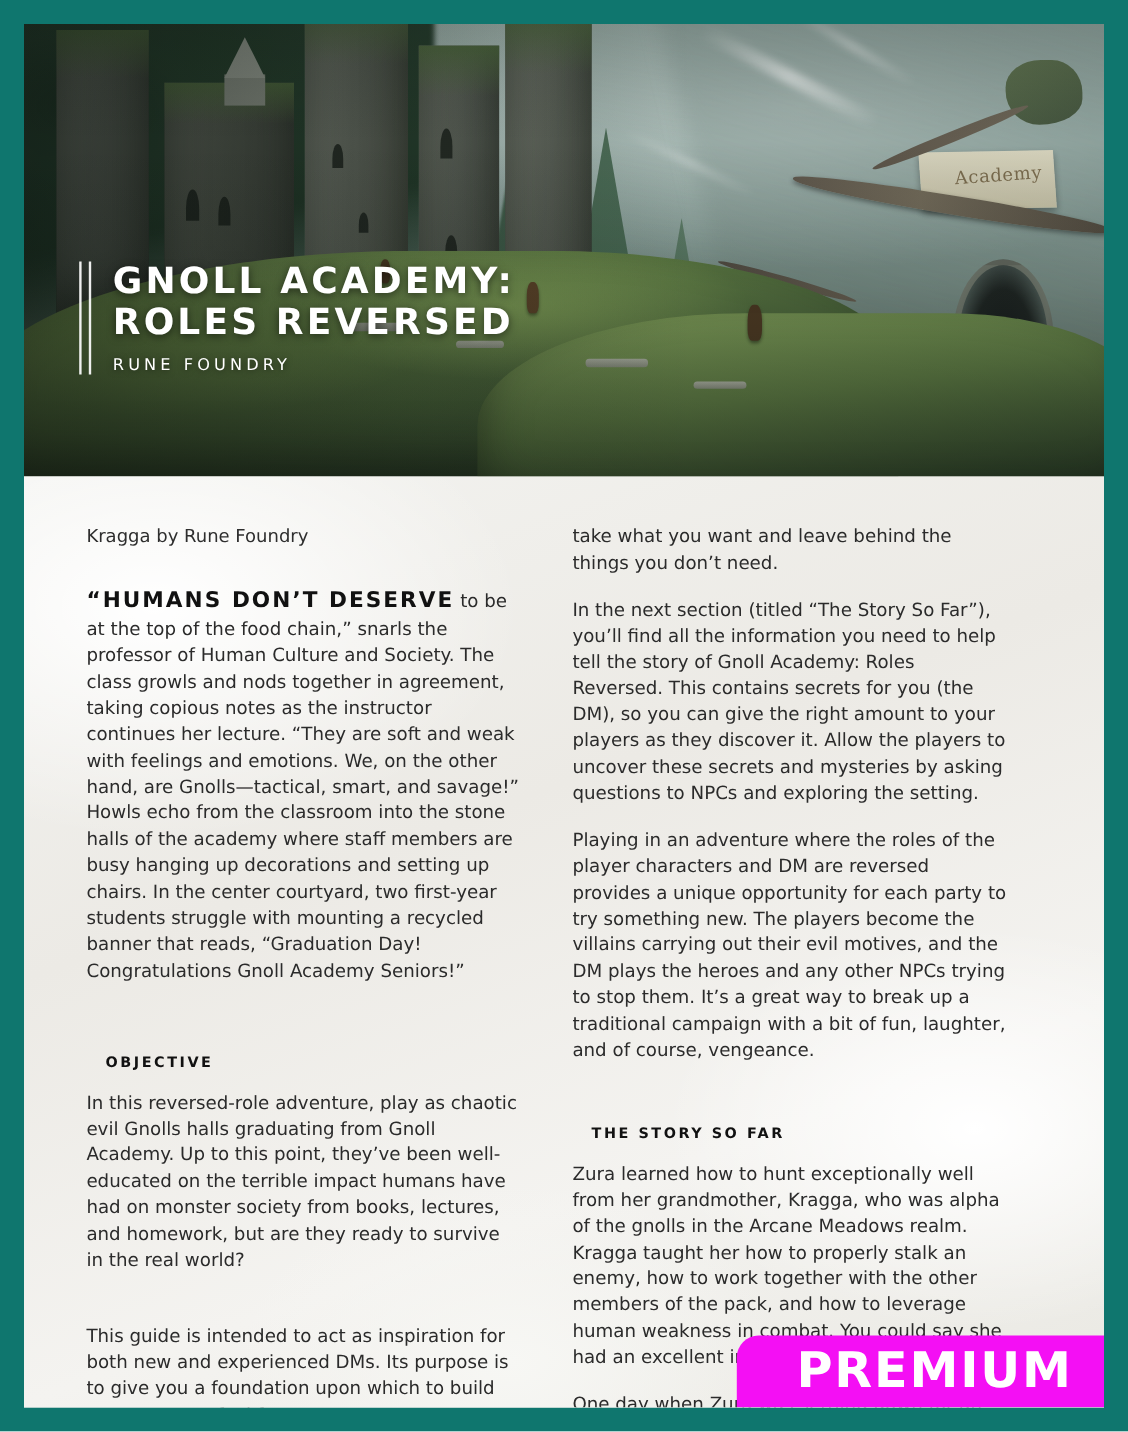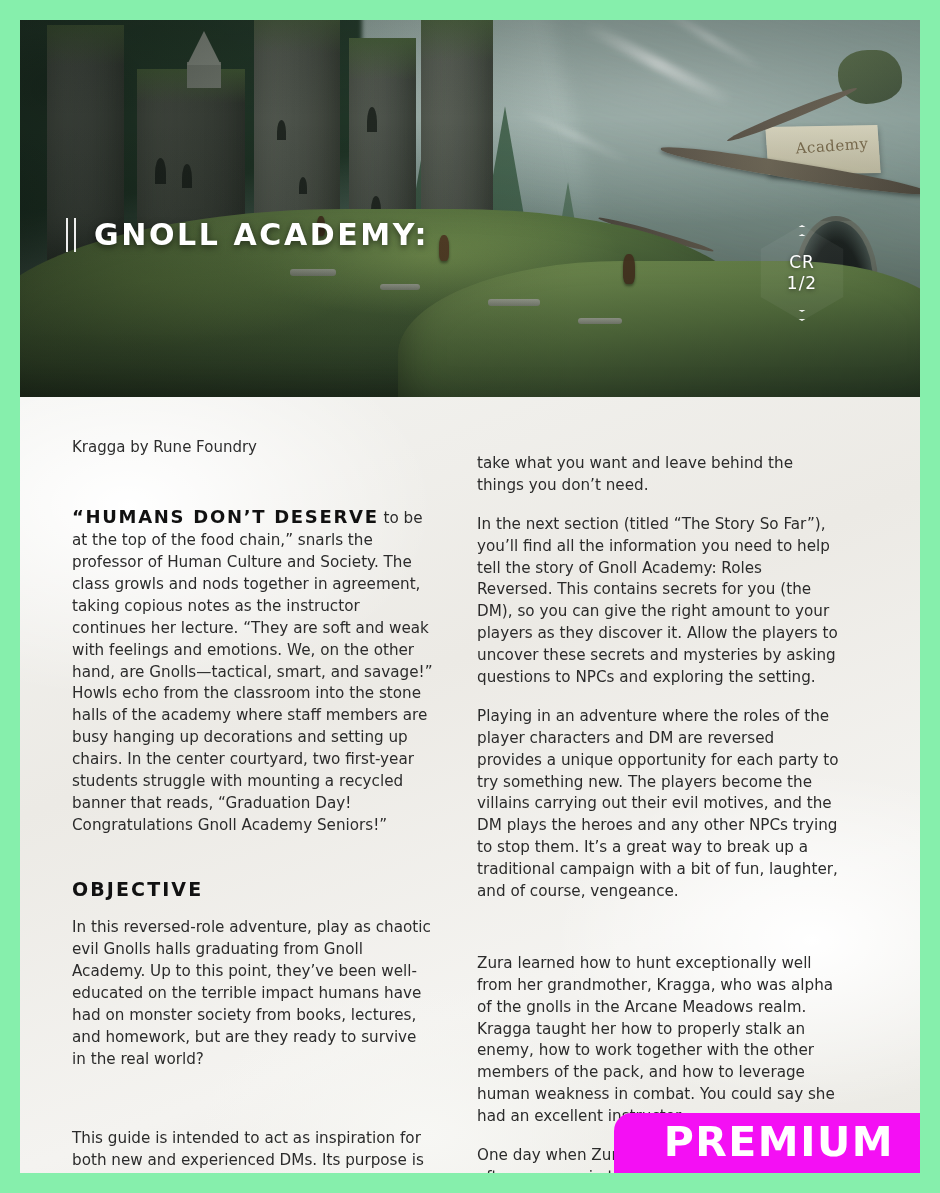--- a/index.html
+++ b/index.html
@@ -14,21 +14,21 @@
     overflow: hidden;
     font-family: "DejaVu Sans", "Liberation Sans", sans-serif;
   }
 
   
   .page {
     position: relative;
     width: 940px;
     height: 1193px;
     box-sizing: border-box;
-    background: #86efac;          
+    background: #0f766e;          
     padding: 20px 20px 20px 20px;
     overflow: hidden;
   }
   .sheet {
     position: relative;
     width: 100%;
     height: 100%;
     overflow: hidden;
     background: #f2f1ee;
   }
@@ -349,30 +349,30 @@
   }
   .col { width: 363px; flex: 0 0 363px; }
 
   .meta-line {
     margin: 0;
     color: #2e2e2e;
     font-size: 15px;
     line-height: 1.42;
   }
   p.para {
-    margin: 16px 0 17px 0;
+    margin: 0 0 17px 0;
     color: #2b2b2b;
     font-size: 15.2px;
     line-height: 1.44;
   }
   p.para:last-child { margin-bottom: 0; }
   .sec-head {
-    margin: 0;
+    margin: 16px;
     color: #111111;
-    font-size: 19px;
+    font-size: 12px;
     font-weight: 700;
     letter-spacing: 2.1px;
     text-transform: uppercase;
     line-height: 1.25;
   }
   .lede-head {
     font-size: 18px;
     font-weight: 700;
     letter-spacing: 1.7px;
     color: #111;
@@ -461,32 +461,25 @@
         <div class="gnoll g1"></div>
         <div class="gnoll g2"></div>
         <div class="gnoll g3"></div>
 
         <div class="hero-veil"></div>
       </div>
 
       <div class="title-block">
         <div class="title-rule"></div>
         <div class="title-text">
-          <h1 class="hero-title"><span>GNOLL ACADEMY:</span><br></h1>
+          <h1 class="hero-title"><span>GNOLL ACADEMY:</span><br><span>ROLES REVERSED</span></h1>
+          <div class="hero-sub">RUNE FOUNDRY</div>
         </div>
       </div>
 
-      <div class="cr-badge">
-        <div class="cr-shape"></div>
-        <div class="cr-shape inner"></div>
-        <div class="cr-label">
-          <div>CR</div>
-          <div>1/2</div>
-        </div>
-      </div>
     </div>
 
     <div class="body-wrap">
       <div class="columns">
 
         <div class="col">
           <div class="meta-line">Kragga by Rune Foundry</div>
 
           <div class="spacer-lg"></div>
 
@@ -502,20 +495,21 @@
           <p class="para">This guide is intended to act as inspiration for both new and experienced DMs. Its purpose is to give you a foundation upon which to build your story, so feel free to</p>
         </div>
 
         <div class="col">
           <p class="para">take what you want and leave behind the things you don’t need.</p>
           <p class="para">In the next section (titled “The Story So Far”), you’ll find all the information you need to help tell the story of Gnoll Academy: Roles Reversed. This contains secrets for you (the DM), so you can give the right amount to your players as they discover it. Allow the players to uncover these secrets and mysteries by asking questions to NPCs and exploring the setting.</p>
           <p class="para">Playing in an adventure where the roles of the player characters and DM are reversed provides a unique opportunity for each party to try something new. The players become the villains carrying out their evil motives, and the DM plays the heroes and any other NPCs trying to stop them. It’s a great way to break up a traditional campaign with a bit of fun, laughter, and of course, vengeance.</p>
 
           <div class="spacer-sm"></div>
 
+          <h2 class="sec-head">THE STORY SO FAR</h2>
           <p class="para">Zura learned how to hunt exceptionally well from her grandmother, Kragga, who was alpha of the gnolls in the Arcane Meadows realm. Kragga taught her how to properly stalk an enemy, how to work together with the other members of the pack, and how to leverage human weakness in combat. You could say she had an excellent instructor.</p>
           <p class="para">One day when Zura was settling down for an afternoon nap in the gnoll pack's den, a vicious fight broke out. There were a handful of hu</p>
         </div>
       </div>
 
       <div class="premium">
         <span class="premium-text">PREMIUM</span>
       </div>
     </div>
 

